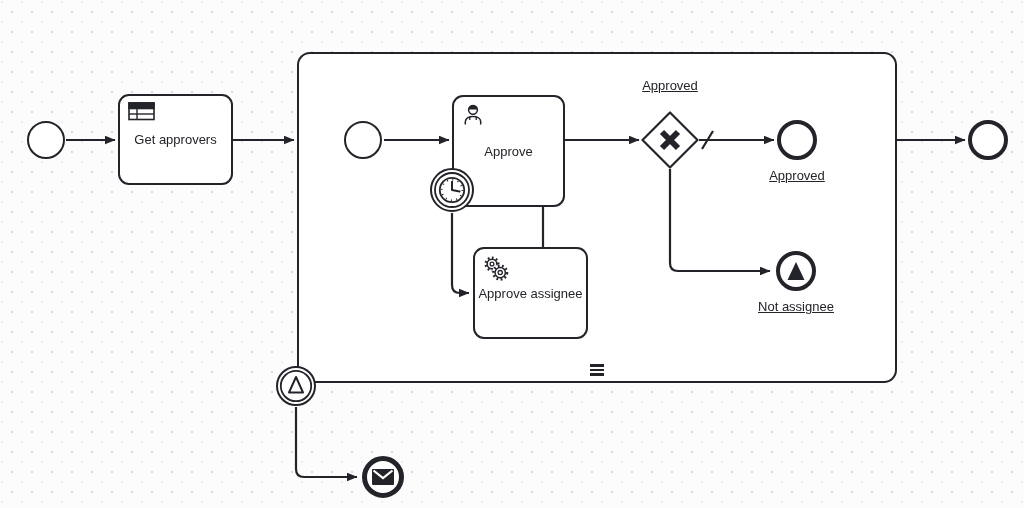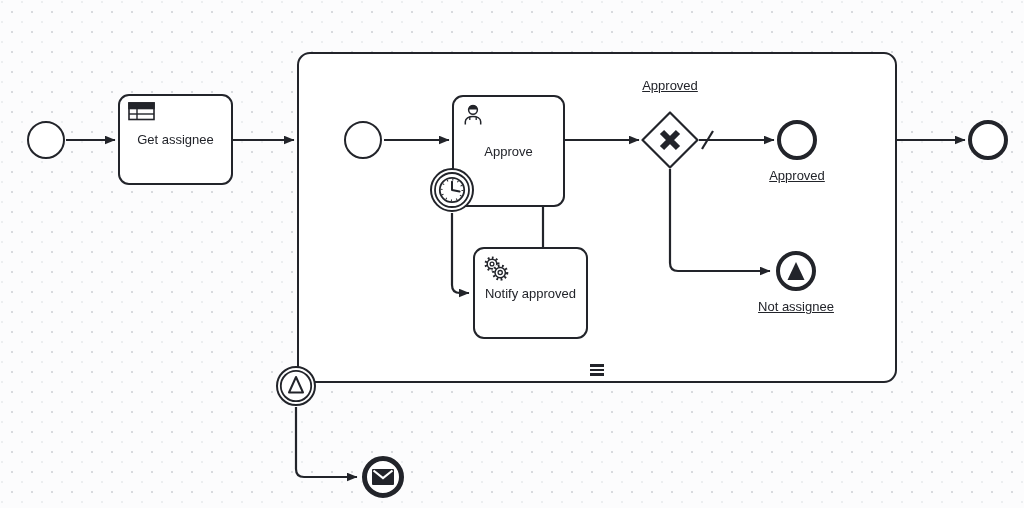--- a/index.html
+++ b/index.html
@@ -59,21 +59,21 @@
 
   <div class="node event thin" style="left:27px;top:121px;width:38px;height:38px;"></div>
 
   <div class="node task" style="left:118px;top:94px;width:115px;height:91px;">
     <svg class="icon" width="28" height="20" viewBox="0 0 28 20">
       <rect x="1" y="1" width="25" height="16.5" fill="#fff" stroke="#22242a" stroke-width="1.6"></rect>
       <rect x="1" y="1" width="25" height="5.5" fill="#22242a" stroke="#22242a" stroke-width="1.6"></rect>
       <line x1="1" y1="12" x2="26" y2="12" stroke="#22242a" stroke-width="1.4"></line>
       <line x1="9" y1="6.5" x2="9" y2="17.5" stroke="#22242a" stroke-width="1.4"></line>
     </svg>
-    <span>Get assignee</span>
+    <span>Get approvers</span>
   </div>
 
   <div class="node event thin" style="left:344px;top:121px;width:38px;height:38px;"></div>
 
   <div class="node task" style="left:452px;top:95px;width:113px;height:112px;">
     <svg class="icon" width="22" height="23" viewBox="0 0 22 23">
       <path d="M6.6,6.4 a4.4,4.4 0 0 1 8.8,0 Z" fill="#22242a"></path>
       <circle cx="11" cy="6.8" r="4.4" fill="none" stroke="#22242a" stroke-width="1.5"></circle>
       <path d="M3.3,21.5 v-2.7 c0,-3.5 3.5,-5.3 7.7,-5.3 s7.7,1.8 7.7,5.3 v2.7" fill="none" stroke="#22242a" stroke-width="1.5"></path>
       <path d="M7.8,14 v3 M14.2,14 v3" fill="none" stroke="#22242a" stroke-width="1.3"></path>
@@ -98,21 +98,21 @@
         <circle cx="9" cy="9" r="4.8" fill="#fff" stroke="#22242a" stroke-width="1.5"></circle>
         <circle cx="9" cy="9" r="1.9" fill="#fff" stroke="#22242a" stroke-width="1.3"></circle>
       </g>
       <g>
         <circle cx="17.2" cy="17.6" r="8.4" fill="#fff" stroke="none"></circle>
         <circle cx="17.2" cy="17.6" r="6.8" fill="none" stroke="#22242a" stroke-width="2.6" stroke-dasharray="1.8 2.4"></circle>
         <circle cx="17.2" cy="17.6" r="5.2" fill="#fff" stroke="#22242a" stroke-width="1.5"></circle>
         <circle cx="17.2" cy="17.6" r="2.1" fill="#fff" stroke="#22242a" stroke-width="1.3"></circle>
       </g>
     </svg>
-    <span>Notify approved</span>
+    <span>Approve assignee</span>
   </div>
 
   <svg class="node" width="58" height="58" viewBox="0 0 58 58" style="left:641px;top:111px;">
     <polygon points="29,1.5 56.5,29 29,56.5 1.5,29" fill="#fff" stroke="#22242a" stroke-width="2.2" stroke-linejoin="round"></polygon>
     <path d="M21,21 L37,37 M37,21 L21,37" stroke="#22242a" stroke-width="6" fill="none"></path>
   </svg>
 
   <div class="node event thick" style="left:777px;top:120px;width:40px;height:40px;"></div>
 
   <div class="node event thick" style="left:776px;top:251px;width:40px;height:40px;">

